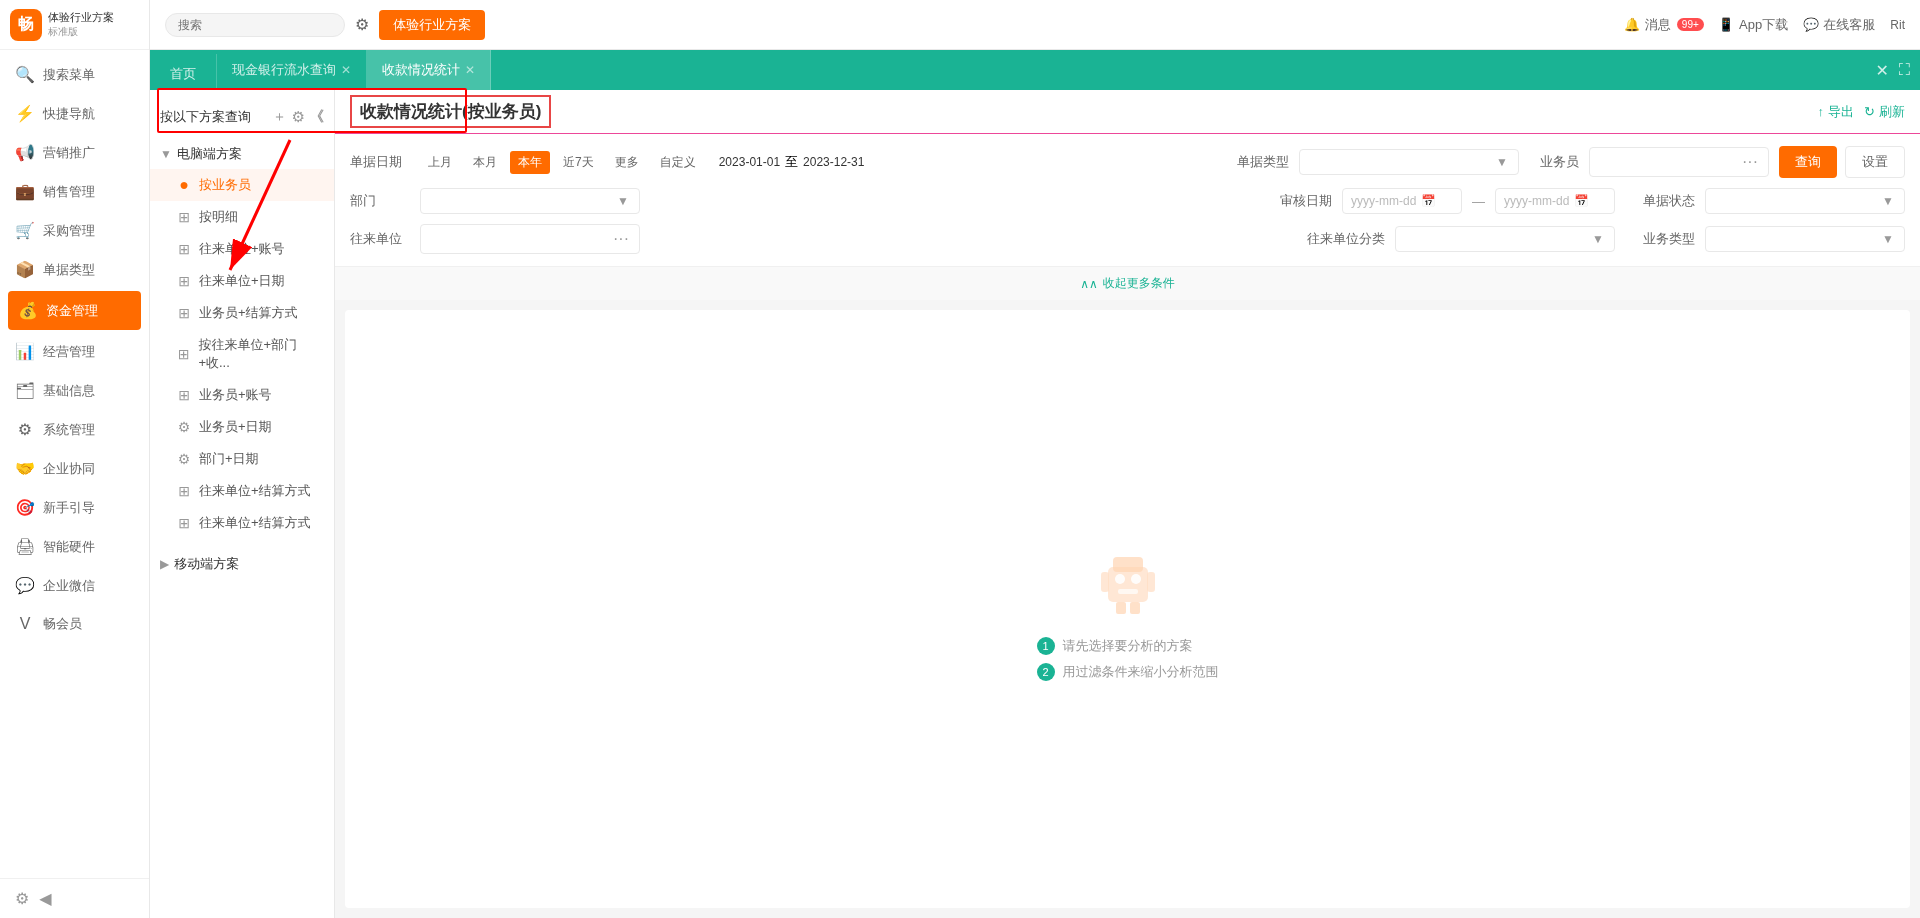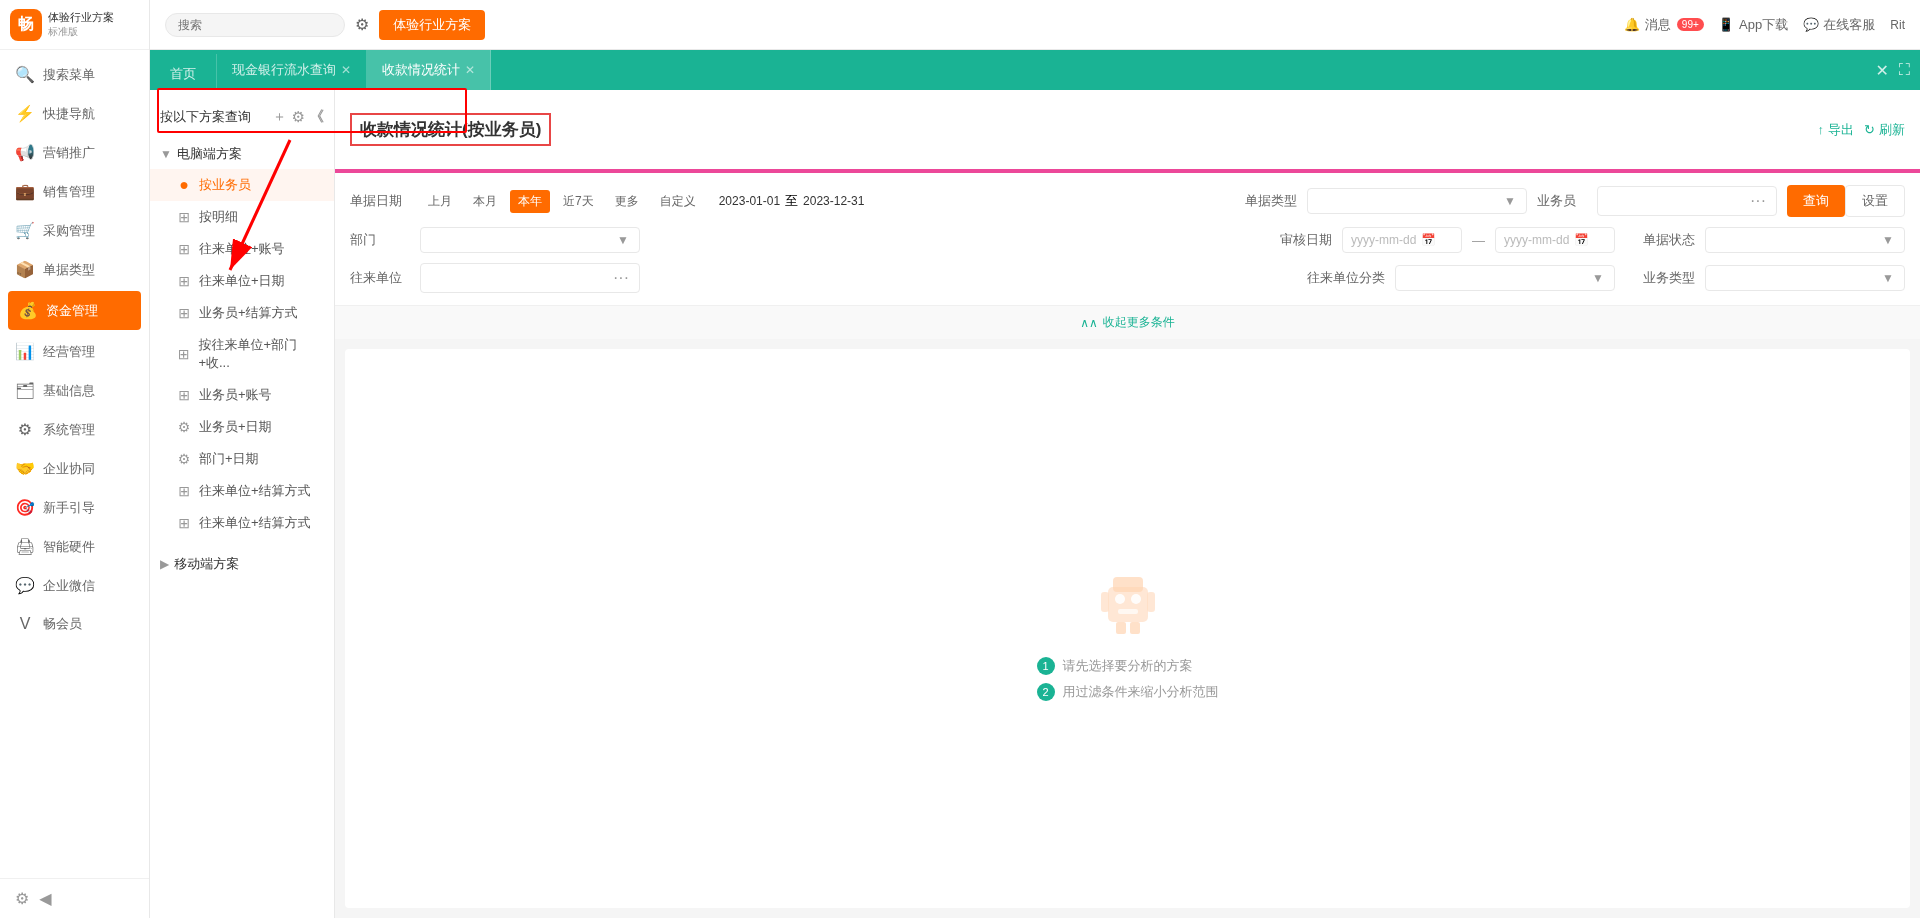--- a/index.html
+++ b/index.html
@@ -167,24 +167,24 @@
     .lp-item.active { color: #ff6b00; background: #fff5f0; }
     .lp-item-icon { font-size: 14px; width: 18px; text-align: center; color: #ff6b00; }
     .lp-item-icon.gray { color: #999; }
 
     
     .right-panel { flex: 1; display: flex; flex-direction: column; }
 
     
     .page-header {
       background: #fff;
-      padding: 23px 15px;
-      display: flex;
-      align-items: center;
-      border-bottom: 4px solid #ec4899;
+      padding: 5px 15px;
+      display: flex;
+      align-items: center;
+      border-bottom: 1px solid #ec4899;
     }
     .page-title {
       font-size: 18px;
       font-weight: bold;
       color: #333;
       border: 2px solid #ff4d4f;
       padding: 2px 8px;
     }
     .page-header-right { margin-left: auto; display: flex; gap: 10px; }
     .page-header-btn {
@@ -556,26 +556,26 @@
             <span class="date-value">2023-01-01</span>
             <span> 至 </span>
             <span class="date-value">2023-12-31</span>
           </div>
           <div style="flex:1;"></div>
           <span class="filter-label" style="min-width:60px;text-align:right;">单据类型</span>
           <div class="filter-select" style="min-width:220px;">
             <span></span>
             <span class="arrow">▼</span>
           </div>
-          <span class="filter-label" style="min-width:50px;text-align:left;">业务员</span>
+          <span class="filter-label" style="min-width:50px;text-align:right;">业务员</span>
           <div class="filter-select" style="min-width:180px;">
             <span></span>
             <span class="filter-dots">···</span>
           </div>
-          <div style="display:flex;gap:0;">
+          <div style="display:flex;gap:8px;">
             <button class="btn-query">查询</button>
             <button class="btn-setting">设置</button>
           </div>
         </div>
 
         <div class="filter-row">
           <span class="filter-label">部门</span>
           <div class="filter-select" style="min-width:220px;">
             <span></span>
             <span class="arrow">▼</span>

